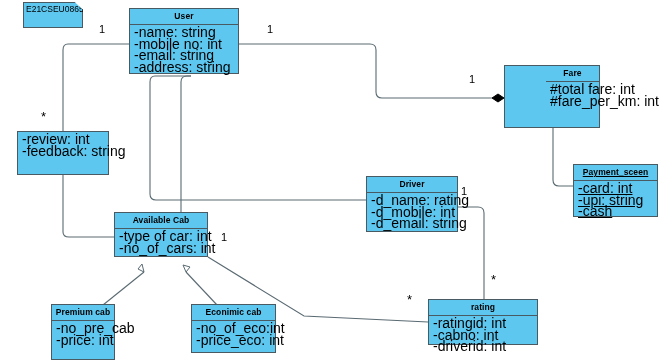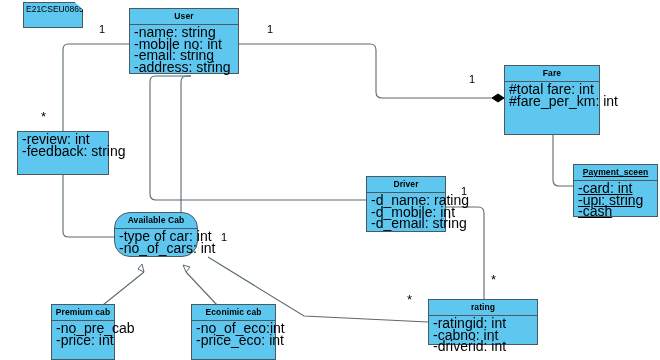--- a/index.html
+++ b/index.html
@@ -113,21 +113,21 @@
   <div class="umlclass" style="left:129px; top:8px; width:110px; height:66px;">
     <div class="title">User</div>
     <div class="attrs">
       <div>-name: string</div>
       <div>-mobile no: int</div>
       <div>-email: string</div>
       <div>-address: string</div>
     </div>
   </div>
 
-  <div class="umlclass" style="left:504px; top:65px; width:96px; height:70px;">
+  <div class="umlclass" style="left:504px; top:65px; width:96px; height:63px;padding-left:41px;">
     <div class="title">Fare</div>
     <div class="attrs">
       <div>#total fare: int</div>
       <div>#fare_per_km: int</div>
     </div>
   </div>
 
   <div class="umlclass" style="left:573px; top:164px; width:85px; height:53px;text-decoration:underline;">
     <div class="title">Payment_sceen</div>
     <div class="attrs">
@@ -137,46 +137,46 @@
     </div>
   </div>
 
   <div class="umlclass" style="left:17px; top:131px; width:92px; height:44px;">
     <div class="attrs">
       <div>-review: int</div>
       <div>-feedback: string</div>
     </div>
   </div>
 
-  <div class="umlclass" style="left:366px; top:176px; width:80px; height:56px;">
+  <div class="umlclass" style="left:366px; top:176px; width:92px; height:56px;">
     <div class="title">Driver</div>
     <div class="attrs">
       <div>-d_name: rating</div>
       <div>-d_mobile: int</div>
       <div>-d_email: string</div>
     </div>
   </div>
 
-  <div class="umlclass" style="left:114px; top:212px; width:84px; height:45px;border-radius:16px;">
+  <div class="umlclass" style="left:114px; top:212px; width:94px; height:45px;">
     <div class="title">Available Cab</div>
     <div class="attrs">
       <div>-type of car: int</div>
       <div>-no_of_cars: int</div>
     </div>
   </div>
 
   <div class="umlclass" style="left:51px; top:304px; width:64px; height:56px;">
     <div class="title">Premium cab</div>
     <div class="attrs">
       <div>-no_pre_cab</div>
       <div>-price: int</div>
     </div>
   </div>
 
-  <div class="umlclass" style="left:191px; top:304px; width:85px; height:56px;">
+  <div class="umlclass" style="left:191px; top:304px; width:85px; height:49px;">
     <div class="title">Econimic cab</div>
     <div class="attrs">
       <div>-no_of_eco:int</div>
       <div>-price_eco: int</div>
     </div>
   </div>
 
   <div class="umlclass" style="left:428px; top:299px; width:110px; height:46px;">
     <div class="title">rating</div>
     <div class="attrs">

